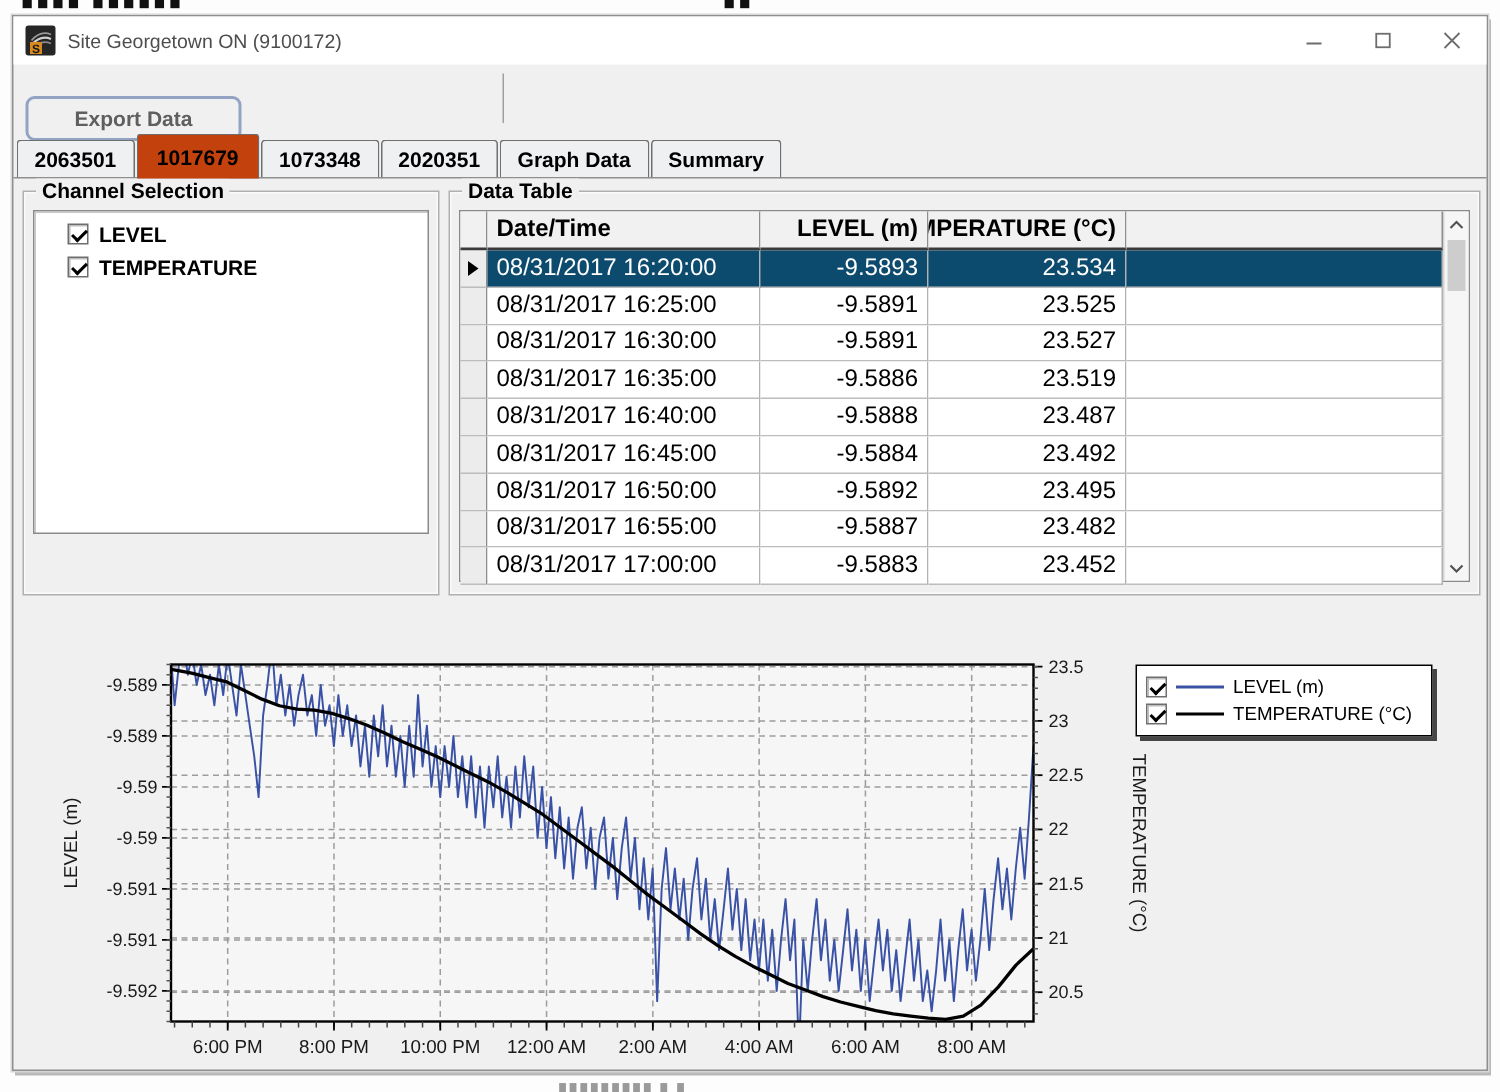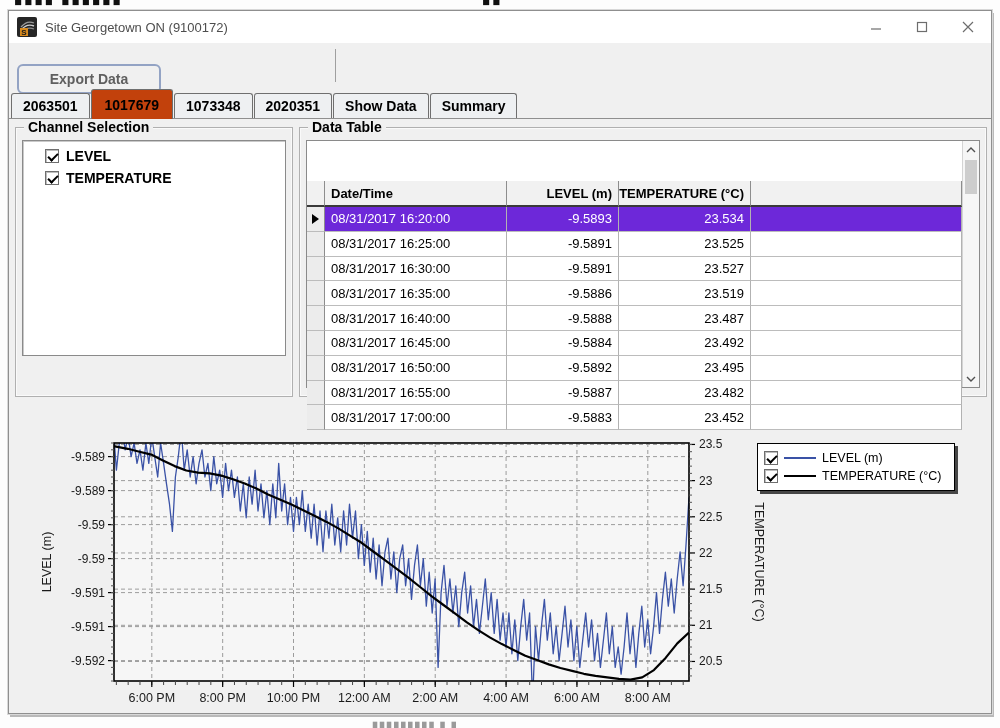--- a/index.html
+++ b/index.html
@@ -46,27 +46,27 @@
   .cb { width:14px; height:14px; background:#fff; border:1px solid #6e6e6e;
         box-shadow:inset 1px 1px 0 #bdbdbd; position:relative; flex:0 0 auto; }
   .cb.checked::after { content:''; position:absolute; left:2px; top:3px; width:8px; height:4px;
         border-left:2px solid #000; border-bottom:2px solid #000; transform:rotate(-45deg); }
   .comp-row { position:absolute; left:8px; bottom:10px; }
 
   .tablebox { position:absolute; left:6px; top:12px; right:6px; bottom:8px; background:#ffffff;
               border:1px solid #8a8a8a; }
   .grid { position:absolute; left:0; top:0; right:17px; bottom:0; display:grid;
           grid-template-columns:18px 182px 112px 132px 1fr;
-          grid-template-rows:26px repeat(9, 24.8px); font-size:13px;margin-top:40px; }
+          grid-template-rows:26px repeat(9, 24.8px); font-size:16px; }
   .cell { border-right:1px solid #b2b2b2; border-bottom:1px solid #bcbcbc; background:#fff;
           display:flex; align-items:center; padding:0 6px; white-space:nowrap; overflow:hidden; }
   .cell.h { background:#f1f1f1; font-weight:bold; border-bottom:2px solid #3a3a3a; border-right:1px solid #8d8d8d; }
   .cell.rowhdr { background:#ececec; border-right:1px solid #8d8d8d; padding:0; justify-content:center; }
   .cell.num { justify-content:flex-end; }
-  .cell.sel { background:#6d28d9; color:#fff; }
+  .cell.sel { background:#0c4a6e; color:#fff; }
   .sel-arrow { width:0; height:0; border-left:7px solid #000; border-top:5px solid transparent; border-bottom:5px solid transparent; }
 
   .scrollbar { position:absolute; right:0; top:0; bottom:0; width:17px; background:#f6f6f6; border-left:1px solid #d4d4d4; }
   .sb-arrow { position:absolute; left:0; width:16px; height:17px; display:flex; align-items:center; justify-content:center; }
   .sb-arrow svg { display:block; }
   .sb-thumb { position:absolute; left:2px; top:19px; width:12px; height:34px; background:#cdcdcd; }
 
   .chart-region { position:absolute; left:0; top:392px; width:982px; height:304px; }
   .legend { position:absolute; left:748px; top:40px; width:198px; background:#ffffff;
             border:1px solid #000; box-shadow:3px 3px 0 rgba(40,40,40,0.85); padding:5px 6px; }
@@ -120,21 +120,21 @@
   </div>
 
   <button class="toolbar-btn" style="left:8px; top:40px; width:144px;">Export Data</button>
   <div class="vsep" style="left:326px; top:38px; height:33px;"></div>
 
   <div class="tabstrip" id="tabstrip">
       <span class="tab">2063501</span>
       <span class="tab active">1017679</span>
       <span class="tab">1073348</span>
       <span class="tab">2020351</span>
-      <span class="tab">Show Data</span>
+      <span class="tab">Graph Data</span>
       <span class="tab">Summary</span>
     </div>
   <div class="tabline"></div>
 
   <div class="groupbox" style="left:6px; top:116px; width:278px; height:270px;">
     <span class="gb-label">Channel Selection</span>
     <div class="listbox" id="channel-list">
         <div class="cb-row">
           <span class="cb checked"></span>
           <span class="cb-label">LEVEL</span>

